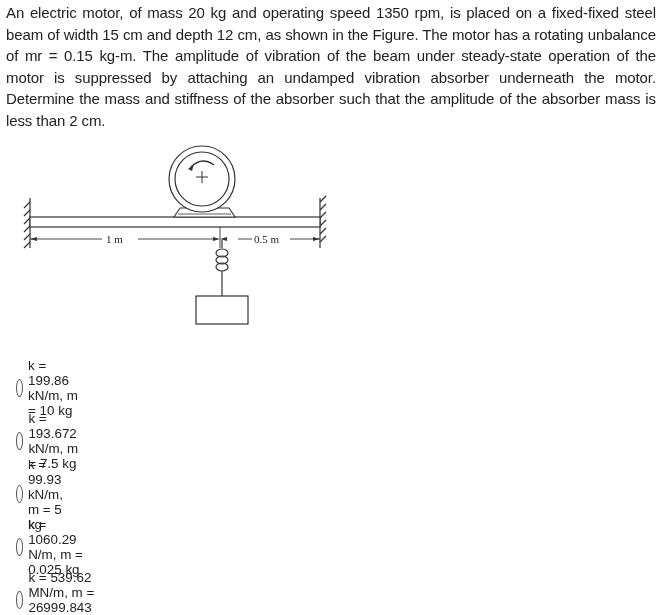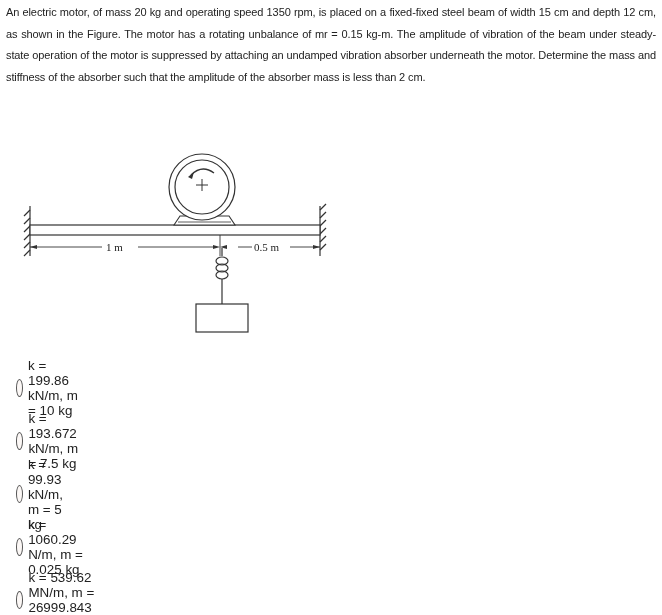--- a/index.html
+++ b/index.html
@@ -2,25 +2,25 @@
 <html><head>
 <meta charset="utf-8">
 <style>
   html, body { margin: 0; padding: 0; background: #ffffff; }
   body {
     width: 662px; height: 615px; position: relative; overflow: hidden;
     font-family: "Liberation Sans", sans-serif; color: #222222;
   }
   .question {
     position: absolute; left: 6px; top: 2px; width: 650px;
-    font-size: 11px; line-height: 21.5px; text-align: justify;
+    font-size: 15px; line-height: 21.5px; text-align: justify;
     letter-spacing: -0.1px;
   }
   .figure {
-    position: absolute; left: 20px; top: 144px; width: 320px; height: 200px;
+    position: absolute; left: 20px; top: 136px; width: 320px; height: 200px;
   }
   .figure svg { display: block; }
   .fig-label {
     font-family: "Liberation Serif", serif; font-size: 11px; fill: #222;
   }
   .options { position: absolute; left: 0; top: 0; }
   .option {
     position: absolute; left: 16px; height: 22px;
     display: flex; align-items: center; cursor: pointer;
   }

